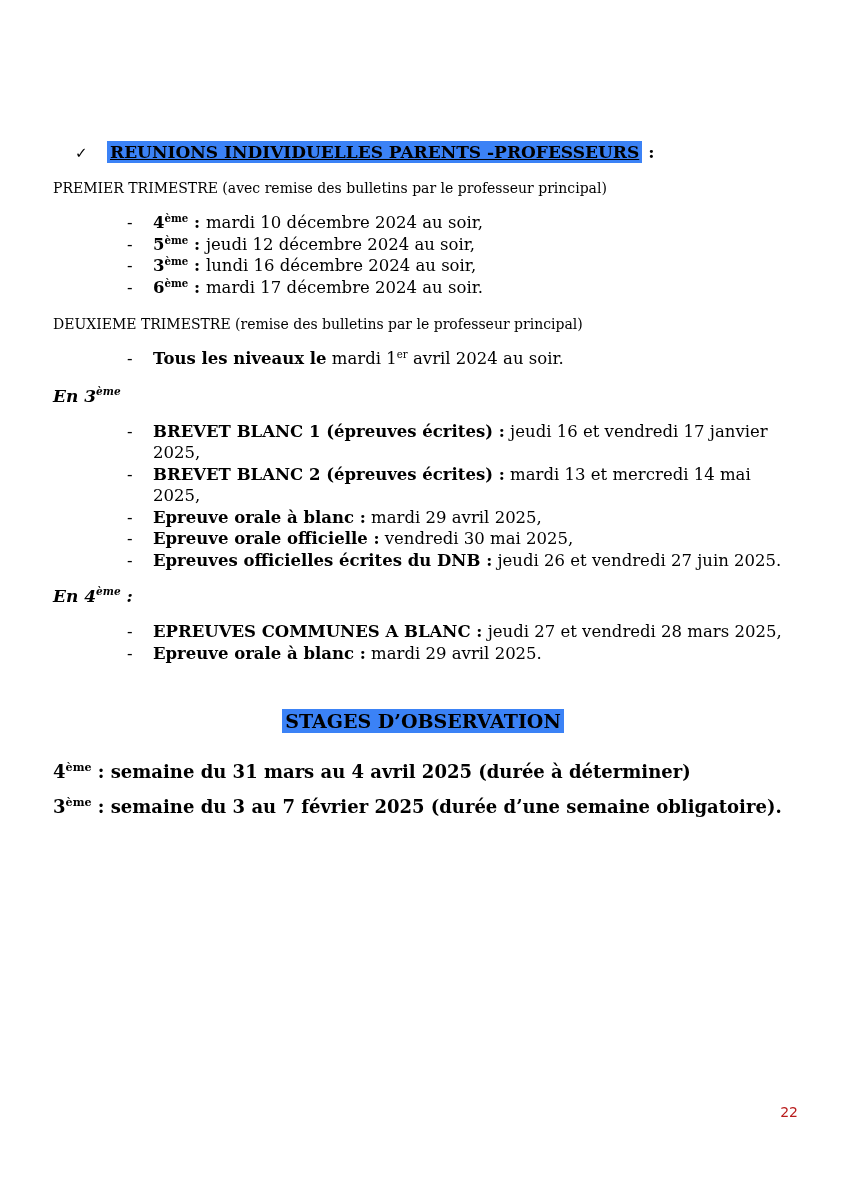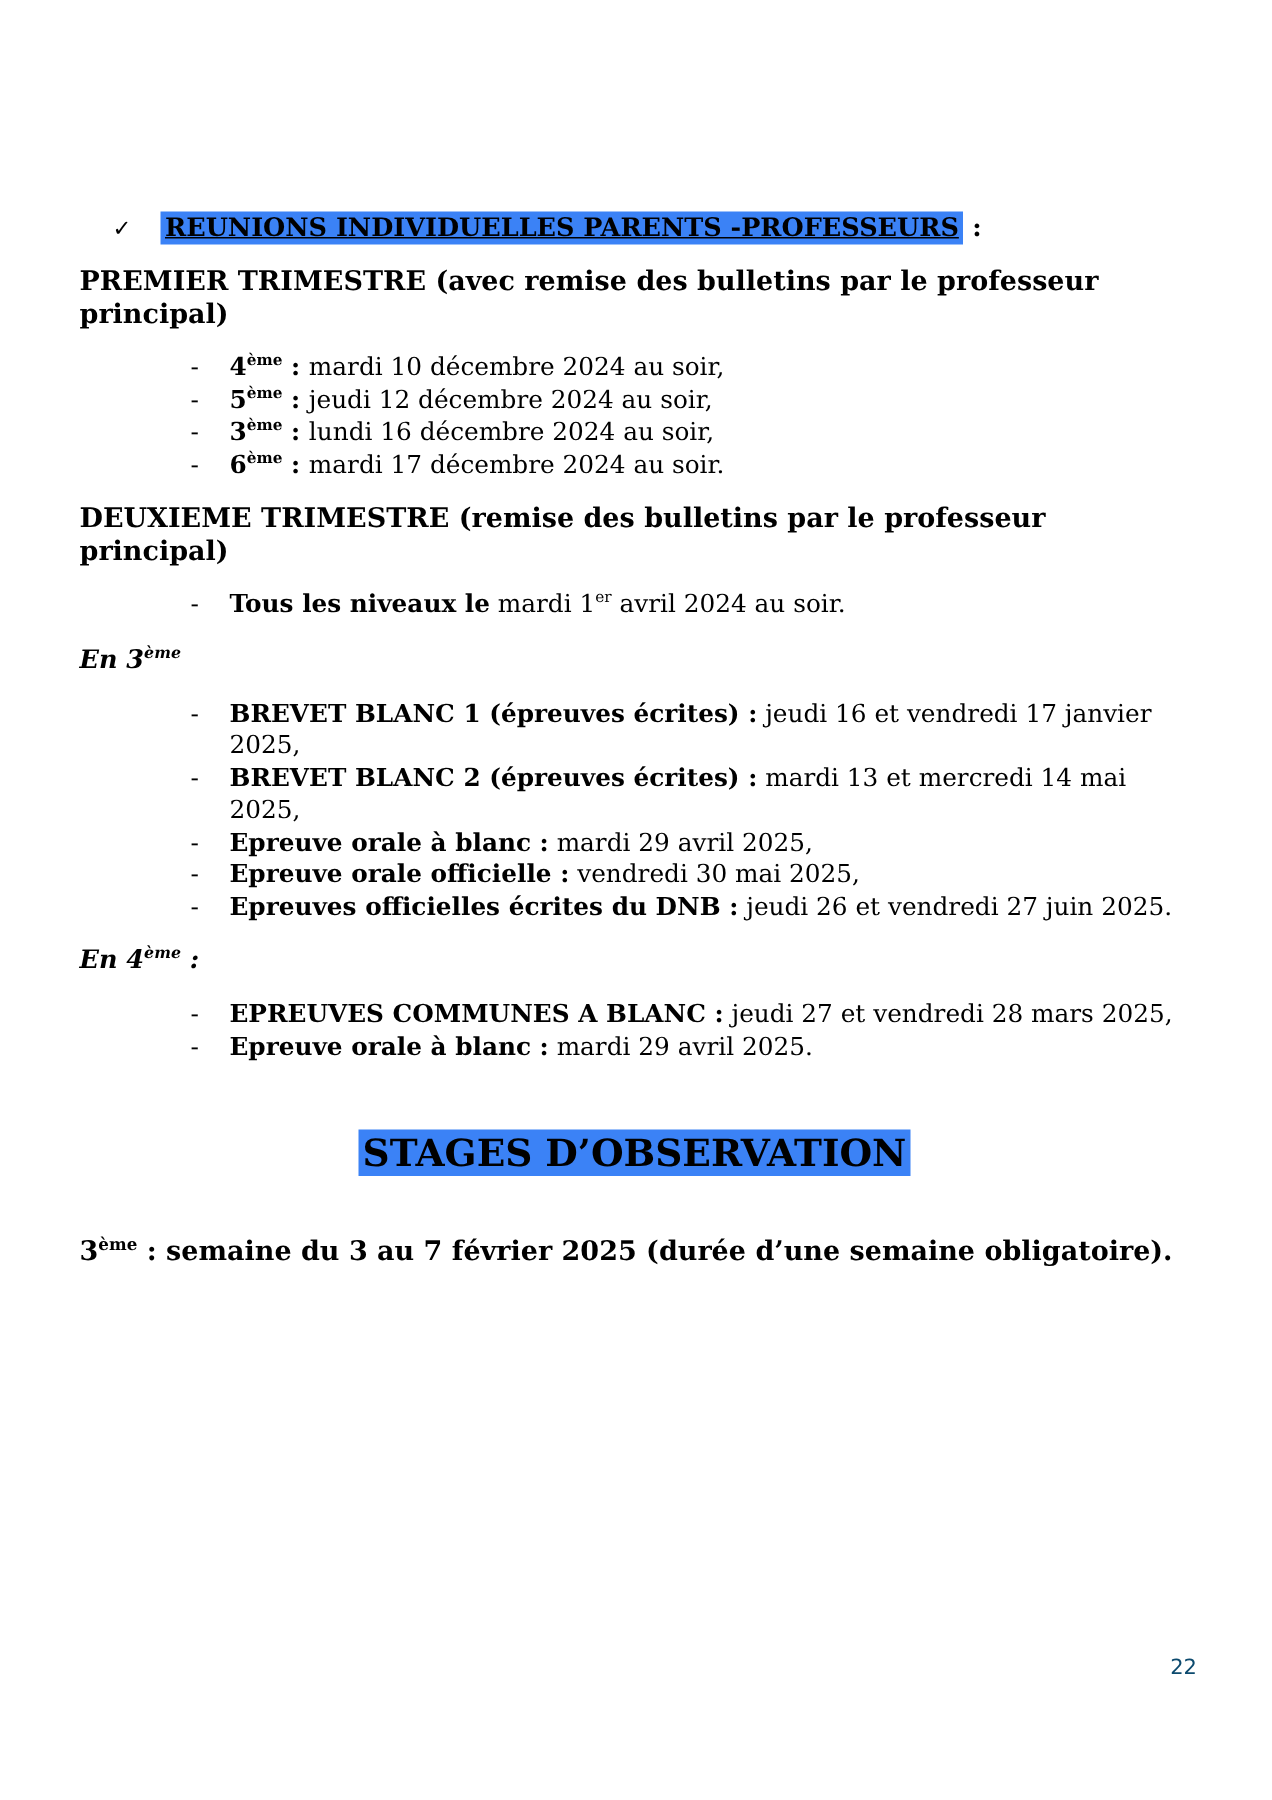--- a/index.html
+++ b/index.html
@@ -5,36 +5,36 @@
   html,body{margin:0;padding:0;background:#ffffff;}
   .page{position:relative;width:848px;height:1200px;background:#ffffff;overflow:hidden;
         color:#000;font-family:"DejaVu Serif","Liberation Serif",serif;}
   .content{position:absolute;left:53px;right:55px;top:142px;}
 
   .title-row{display:flex;align-items:baseline;font-size:17px;font-weight:bold;margin:0 0 15px 22px;}
   .check{width:32px;flex:0 0 32px;font-family:"DejaVu Sans",sans-serif;font-weight:normal;font-size:15px;}
   .hl{background:#3b82f6;padding:1px 3px;}
   .hl.u{text-decoration:underline;}
 
-  .heading{font-size:18px;font-weight:bold;margin:0 0 13px 0;line-height:22px;}
+  .heading{font-size:14px;font-weight:normal;margin:0 0 13px 0;line-height:22px;}
   .list{margin:0 0 15px 74px;}
   .li{display:flex;font-size:16.5px;line-height:21.5px;}
   .marker{width:26px;flex:0 0 26px;}
   .li b{font-weight:bold;}
   sup{font-size:62%;vertical-align:super;line-height:0;font-weight:inherit;}
 
   .center{text-align:center;}
   .examens-heading{font-size:17px;font-weight:bold;margin:36px 0 16px 0;}
   .level-label{font-size:17px;font-weight:bold;margin:0 0 14px 0;line-height:22px;font-style:italic;}
   .list.tight{margin-bottom:14px;}
-  .stages-heading{font-size:25px;font-weight:bold;margin:46px 0 40px 0;}
+  .stages-heading{font-size:19px;font-weight:bold;margin:46px 0 28px 0;}
   .stage-line{font-size:18px;font-weight:bold;line-height:24px;margin:0 0 11px 0;}
 
   .page-number{position:absolute;right:50px;top:1104px;font-family:"DejaVu Sans","Liberation Sans",sans-serif;
-               font-size:14px;color:#0c4a6e;}
+               font-size:14px;color:#b91c1c;}
 </style>
 </head>
 <body>
 
 <div class="page">
   <div class="content">
 
     <div class="title-row">
       <span class="check">✓</span>
       <span><span class="hl u">REUNIONS INDIVIDUELLES PARENTS -PROFESSEURS</span><span> :</span></span>
@@ -106,18 +106,19 @@
       <div class="li">
         <span class="marker">-</span>
         <span><b>Epreuve orale à blanc :</b><span> mardi 29 avril 2025.</span></span>
       </div>
     </div>
 
     <div class="center stages-heading">
       <span class="hl">STAGES D’OBSERVATION</span>
     </div>
 
+    <div class="stage-line"><span>4</span><sup>ème</sup><span> : semaine du 31 mars au 4 avril 2025 (durée à déterminer)</span></div>
     <div class="stage-line"><span>3</span><sup>ème</sup><span> : semaine du 3 au 7 février 2025 (durée d’une semaine obligatoire).</span></div>
 
   </div>
 
   <div class="page-number">22</div>
 </div>
 
 </body></html>

